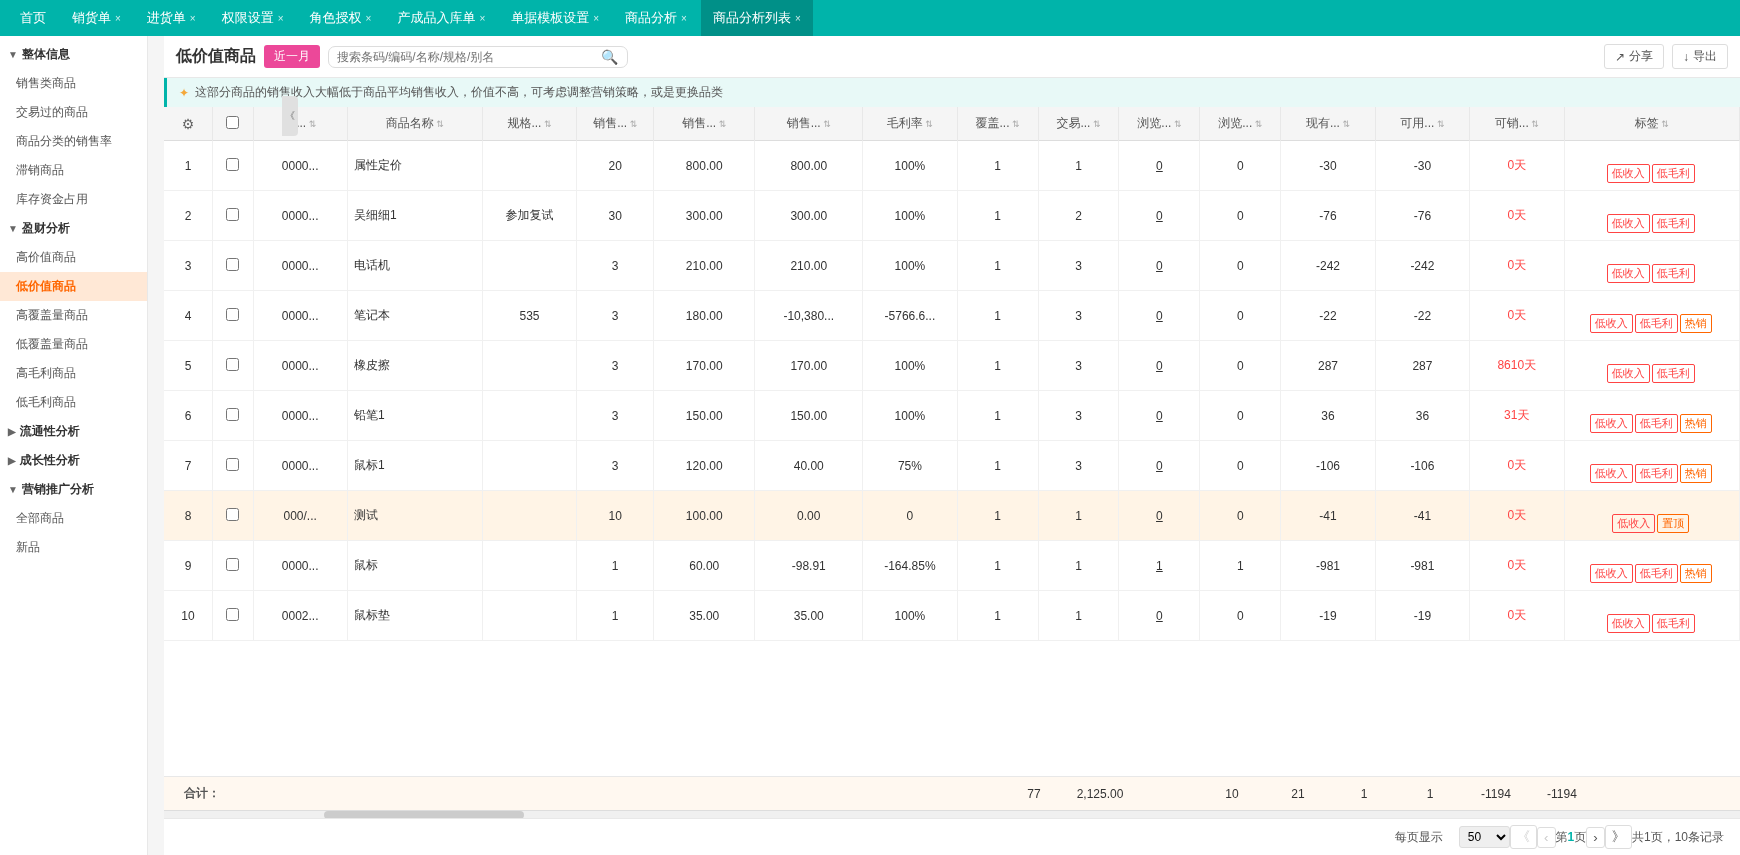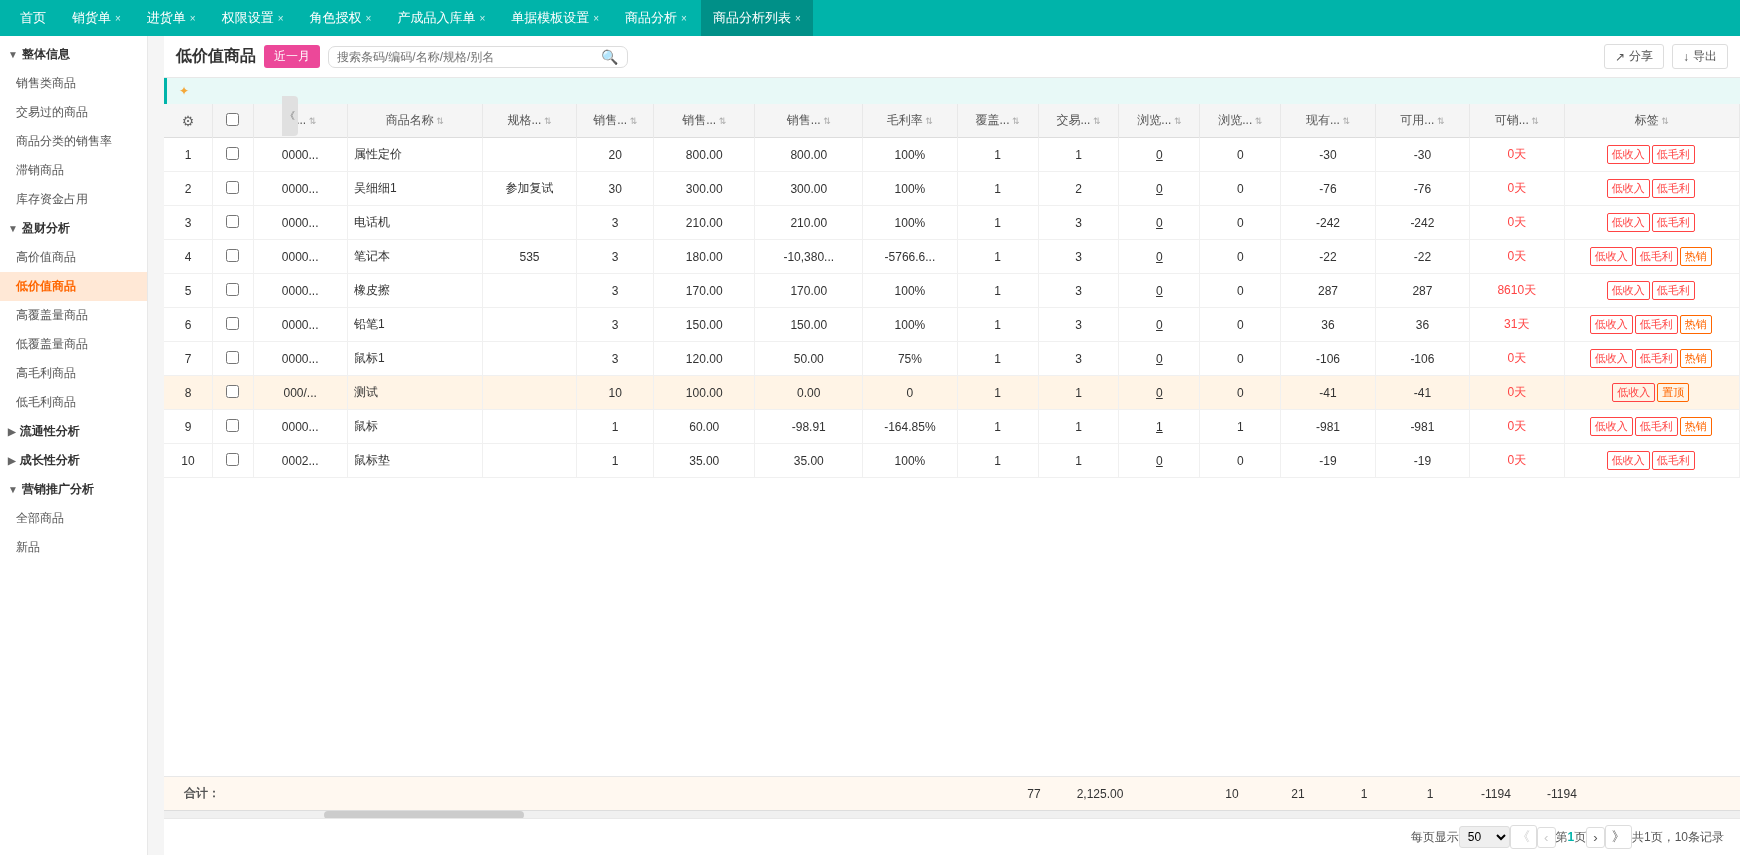--- a/index.html
+++ b/index.html
@@ -197,20 +197,21 @@
       text-overflow: ellipsis;
       max-width: 100px;
     }
     tbody td.left { text-align: left; }
     .tag {
       display: inline-block;
       padding: 1px 4px;
       border-radius: 2px;
       font-size: 11px;
       margin-right: 2px;
+      margin-top: 16px;
     }
     .tag-red { color: #ff4444; border: 1px solid #ff4444; }
     .tag-orange { color: #ff6600; border: 1px solid #ff6600; }
     .text-red { color: #ff4444; }
     .underline { text-decoration: underline; cursor: pointer; }
     .settings-icon { color: #666; font-size: 14px; cursor: pointer; }
 
     
     .table-footer {
       background: #fff8f0;
@@ -235,20 +236,21 @@
       padding: 6px 16px;
       border-top: 1px solid #e8e8e8;
       font-size: 12px;
       color: #555;
     }
     .pagination-bar select {
       border: 1px solid #ddd;
       border-radius: 3px;
       padding: 2px 4px;
       font-size: 12px;
+      margin-left: 16px;
     }
     .pg-btn {
       background: none;
       border: 1px solid #ddd;
       border-radius: 3px;
       padding: 2px 6px;
       cursor: pointer;
       color: #555;
     }
     .pg-btn:disabled { color: #ccc; cursor: default; }
@@ -324,20 +326,21 @@
         </button>
         <button class="action-btn">
           <span>↓</span>
           <span>导出</span>
         </button>
       </div>
     </div>
 
     <div class="notice-bar">
       <span class="notice-icon">✦</span>
+      <span>这部分商品的销售收入大幅低于商品平均销售收入，价值不高，可考虑调整营销策略，或是更换品类</span>
     </div>
 
     <div class="table-wrapper">
       <table>
         <thead>
           <tr id="table-head">
               <th style="width: 36px;"><span class="settings-icon">⚙</span></th>
               <th style="width: 30px;"><input type="checkbox" style=""></th>
               <th style="width: 70px;"><span>商...</span><span class="sort-arrows"> ⇅</span></th>
               <th style="width: 100px;"><span>商品名称</span><span class="sort-arrows"> ⇅</span></th>
@@ -472,21 +475,21 @@
               <td><span class="tag tag-red">低收入</span><span class="tag tag-red">低毛利</span><span class="tag tag-orange">热销</span></td>
             </tr>
             <tr>
               <td>7</td>
               <td><input type="checkbox" style=""></td>
               <td>0000...</td>
               <td class="left">鼠标1</td>
               <td></td>
               <td>3</td>
               <td>120.00</td>
-              <td>50.00</td>
+              <td>40.00</td>
               <td>75%</td>
               <td>1</td>
               <td>3</td>
               <td><span class="underline">0</span></td>
               <td>0</td>
               <td>-106</td>
               <td>-106</td>
               <td class="text-red">0天</td>
               <td><span class="tag tag-red">低收入</span><span class="tag tag-red">低毛利</span><span class="tag tag-orange">热销</span></td>
             </tr>

